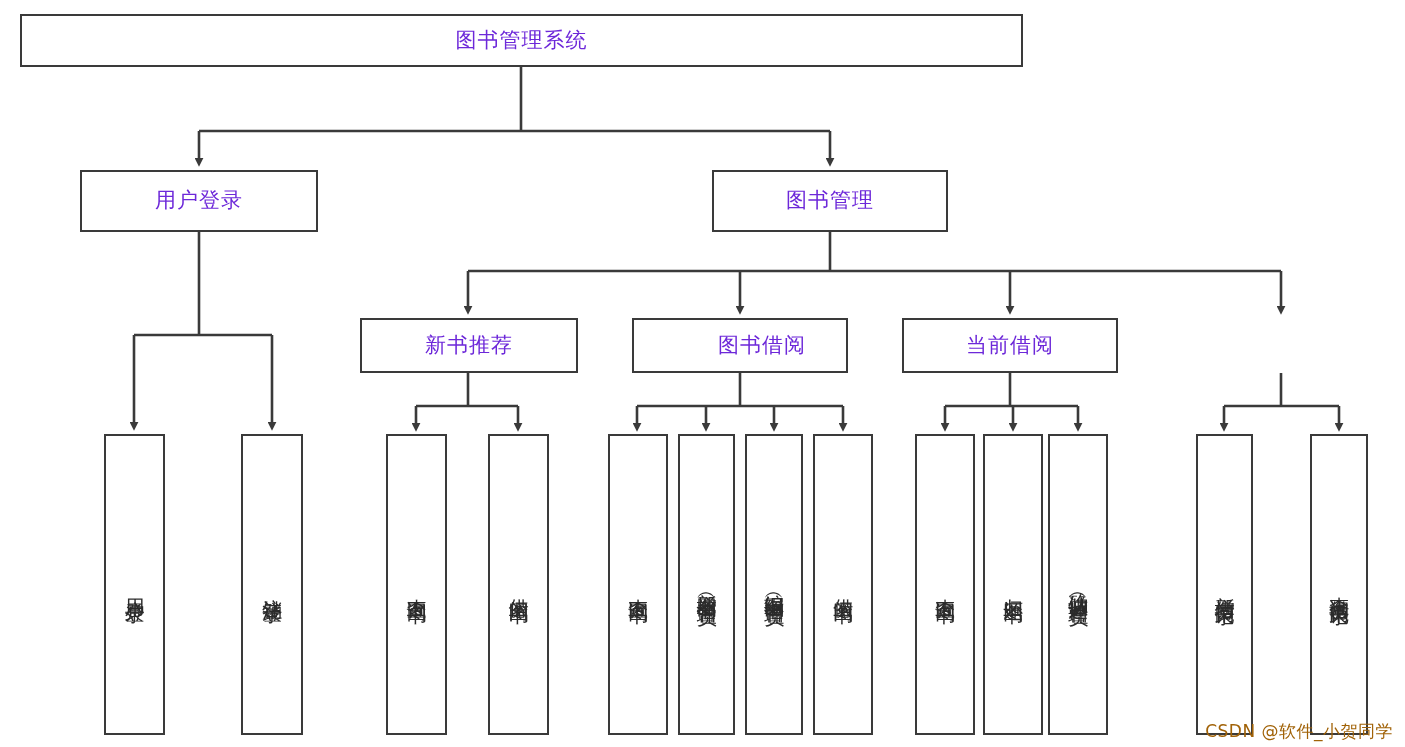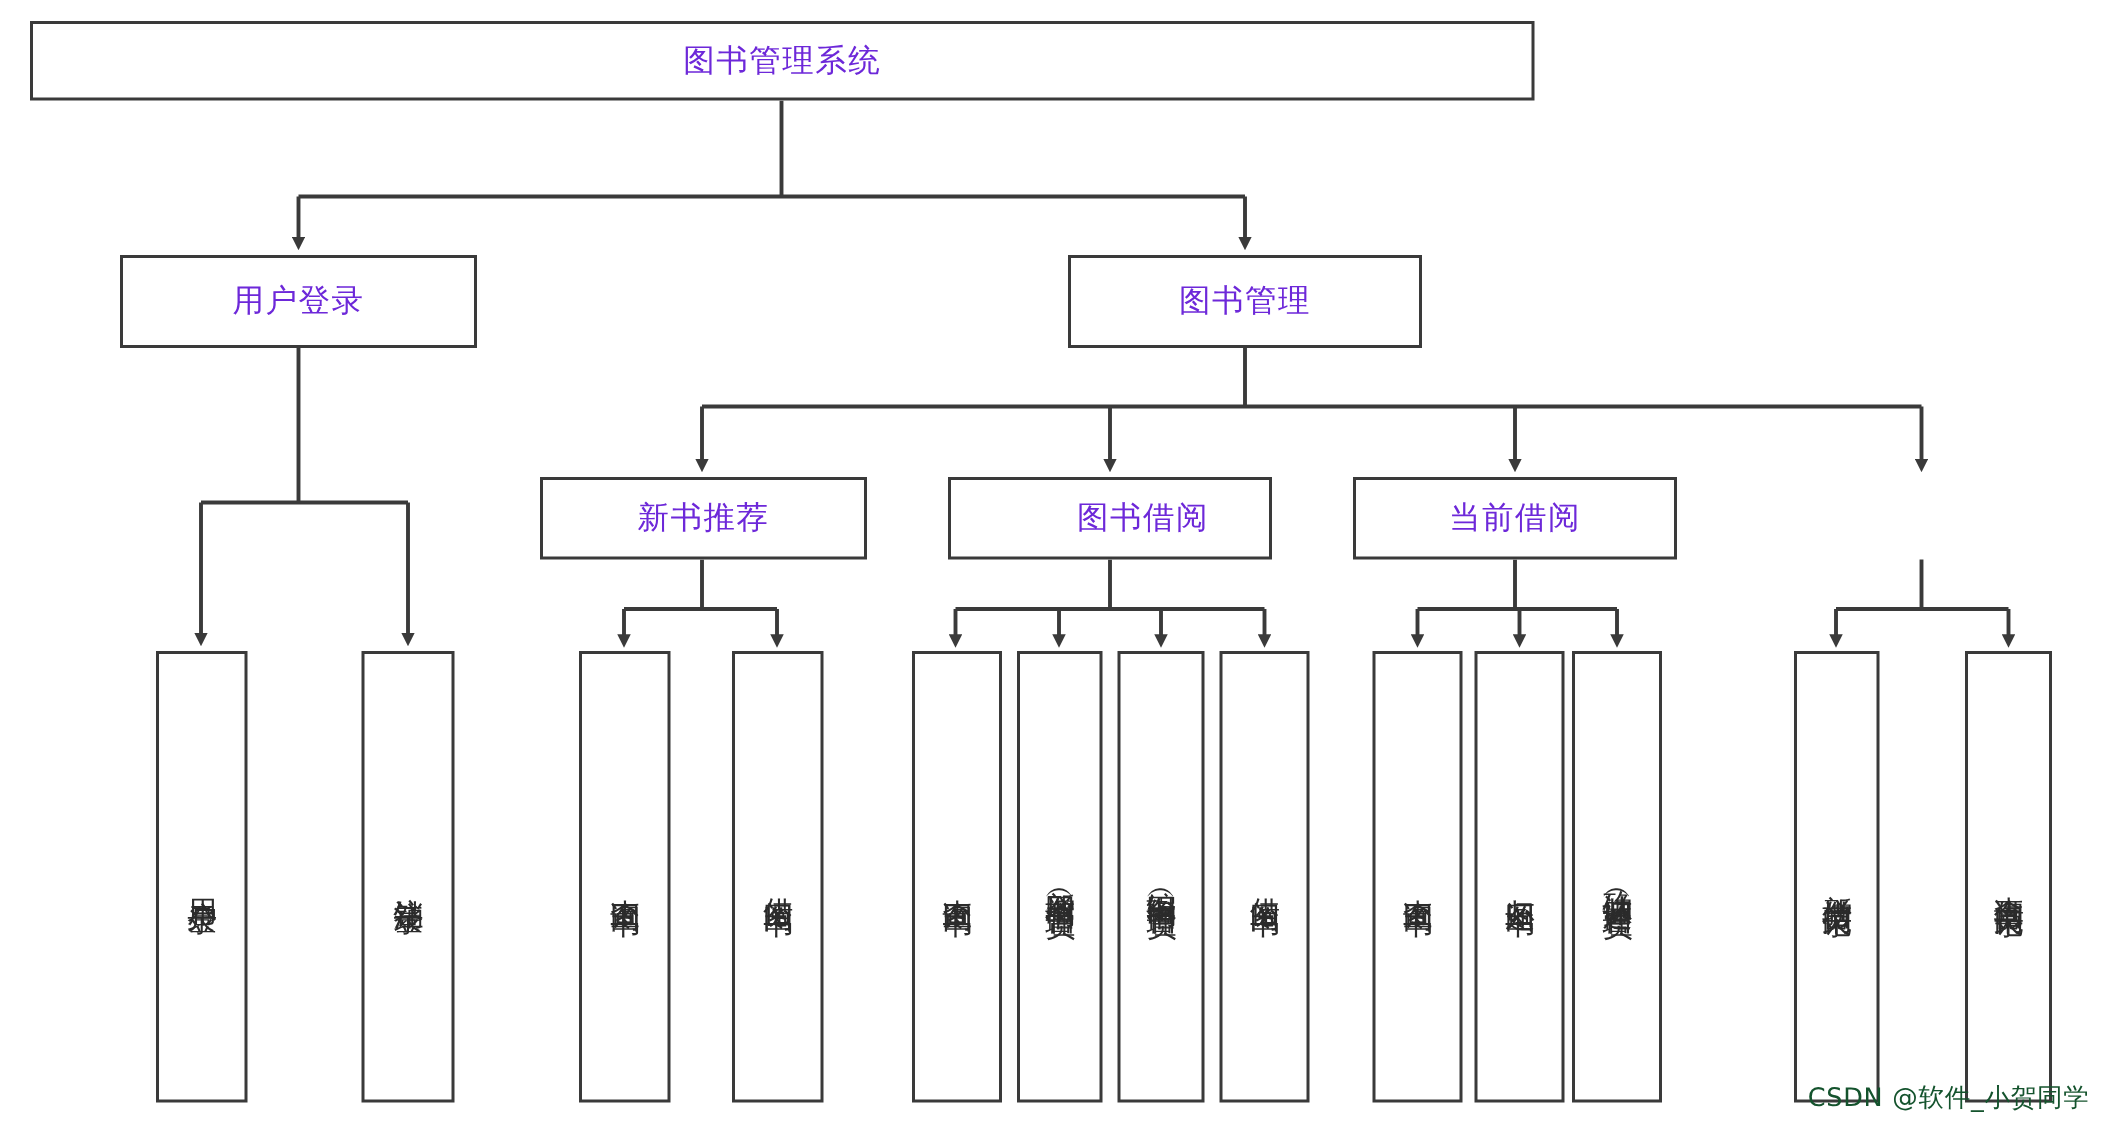--- a/index.html
+++ b/index.html
@@ -57,21 +57,21 @@
     letter-spacing: 2px;
     white-space: normal;
     max-height: 100%;
     text-align: center;
   }
   #watermark {
     position: absolute;
     right: 12px;
     bottom: 4px;
     font-size: 17px;
-    color: #14532d;
+    color: #a16207;
     letter-spacing: 0.5px;
     z-index: 5;
     white-space: nowrap;
   }
 </style>
 </head>
 <body>
 
 <div id="diagram-root">
 

